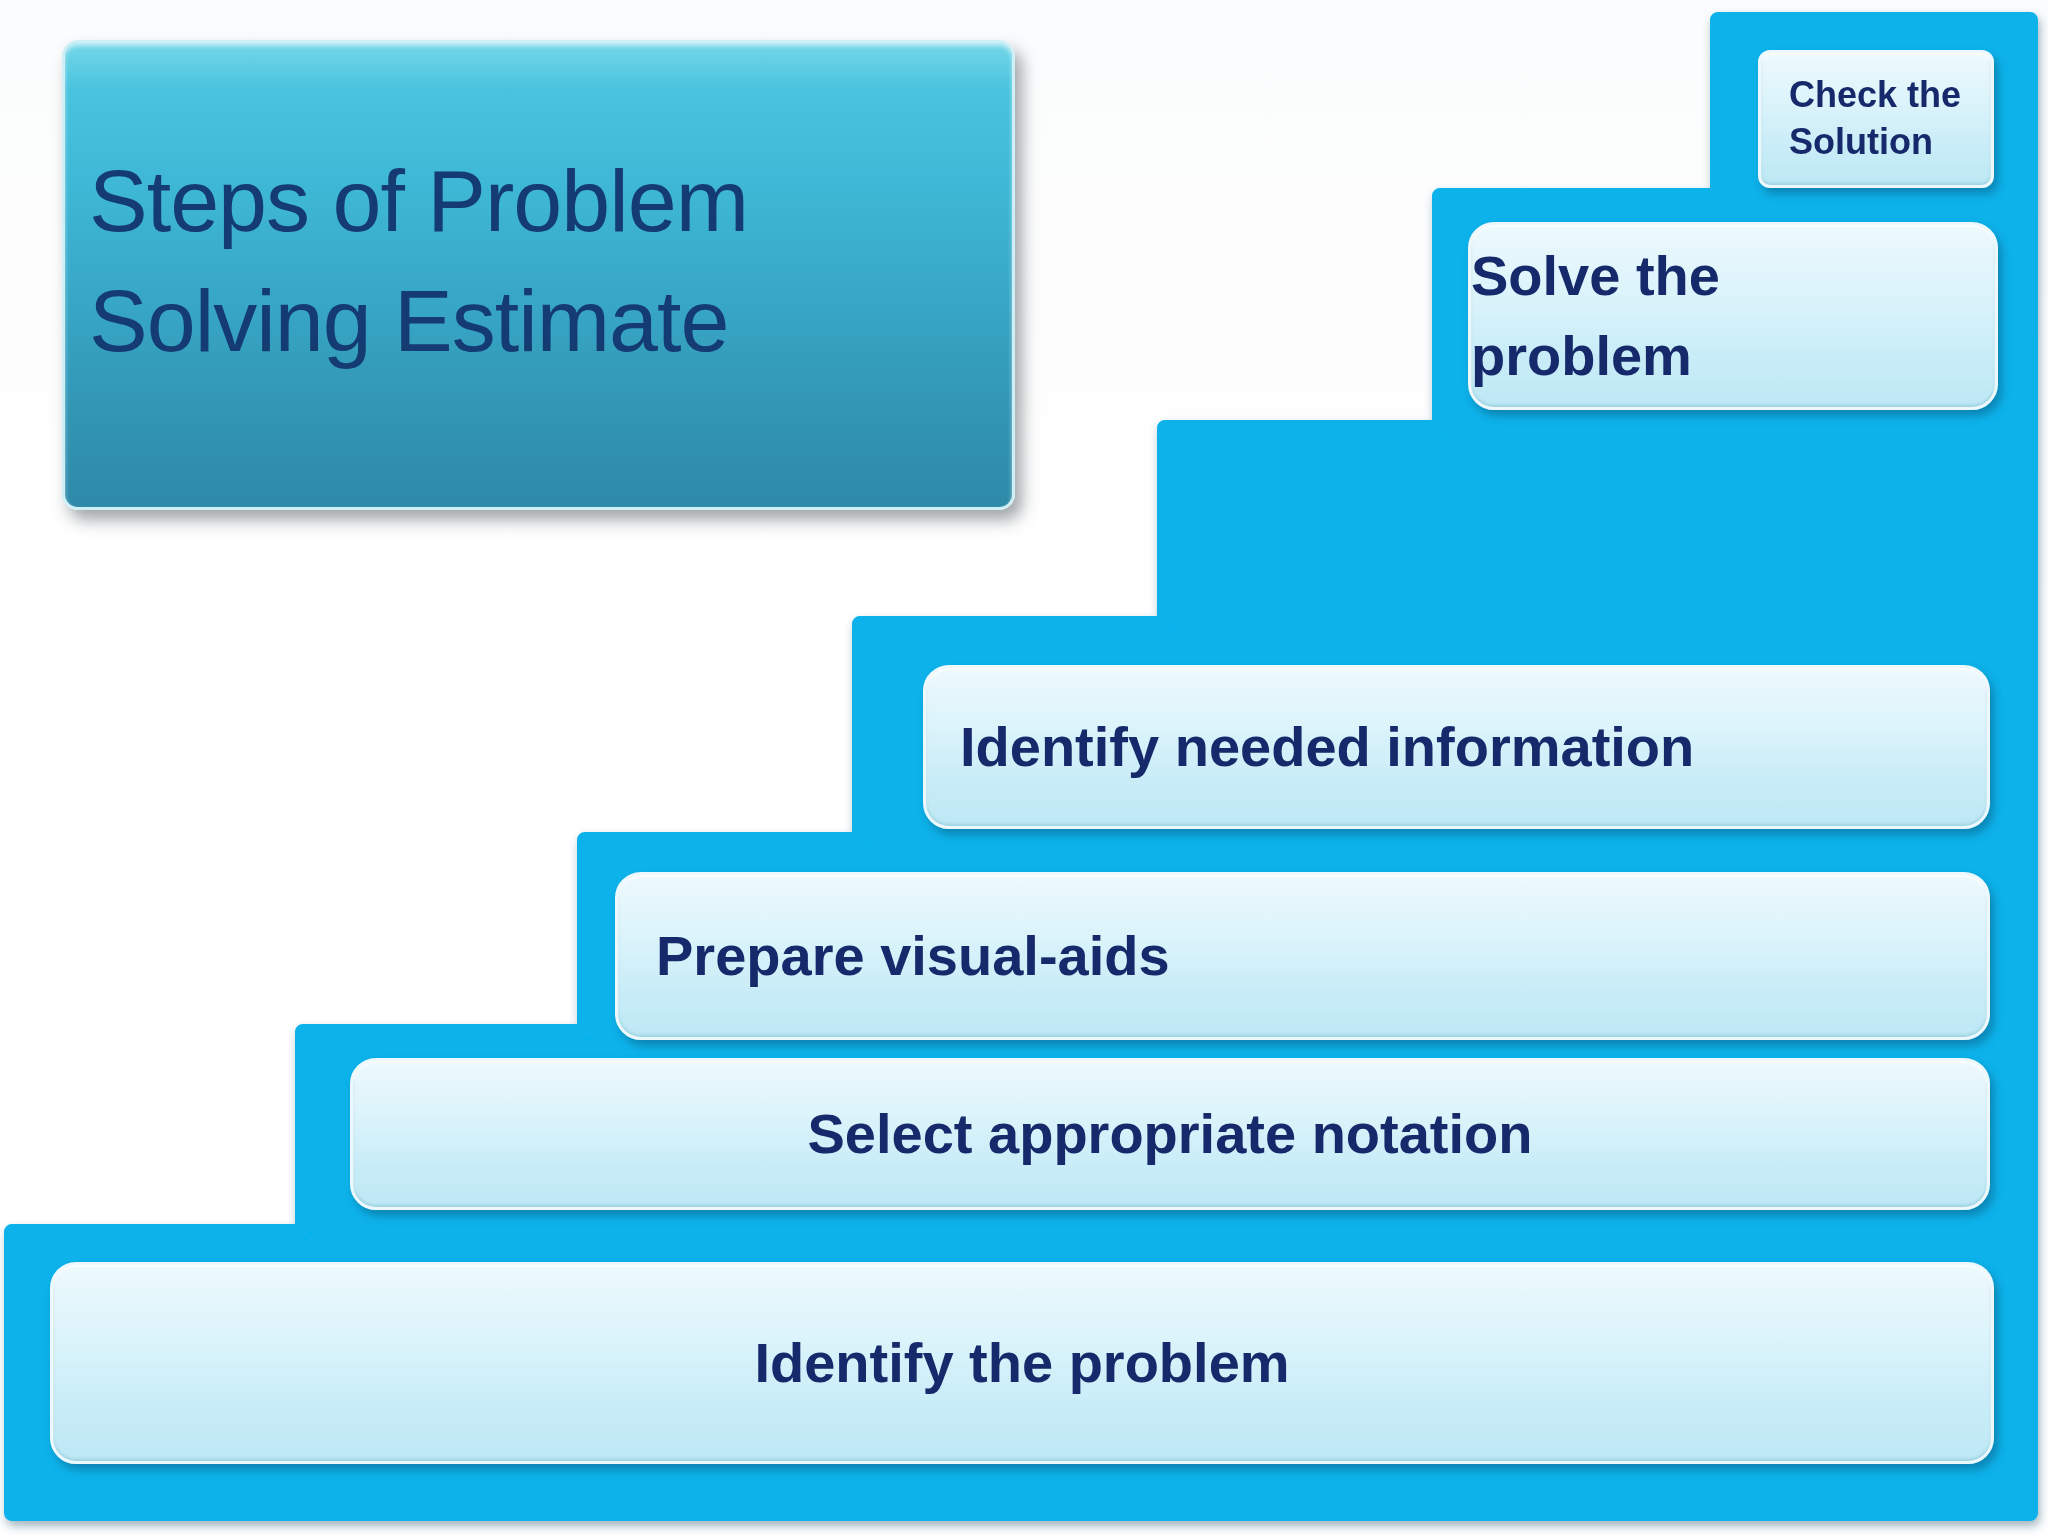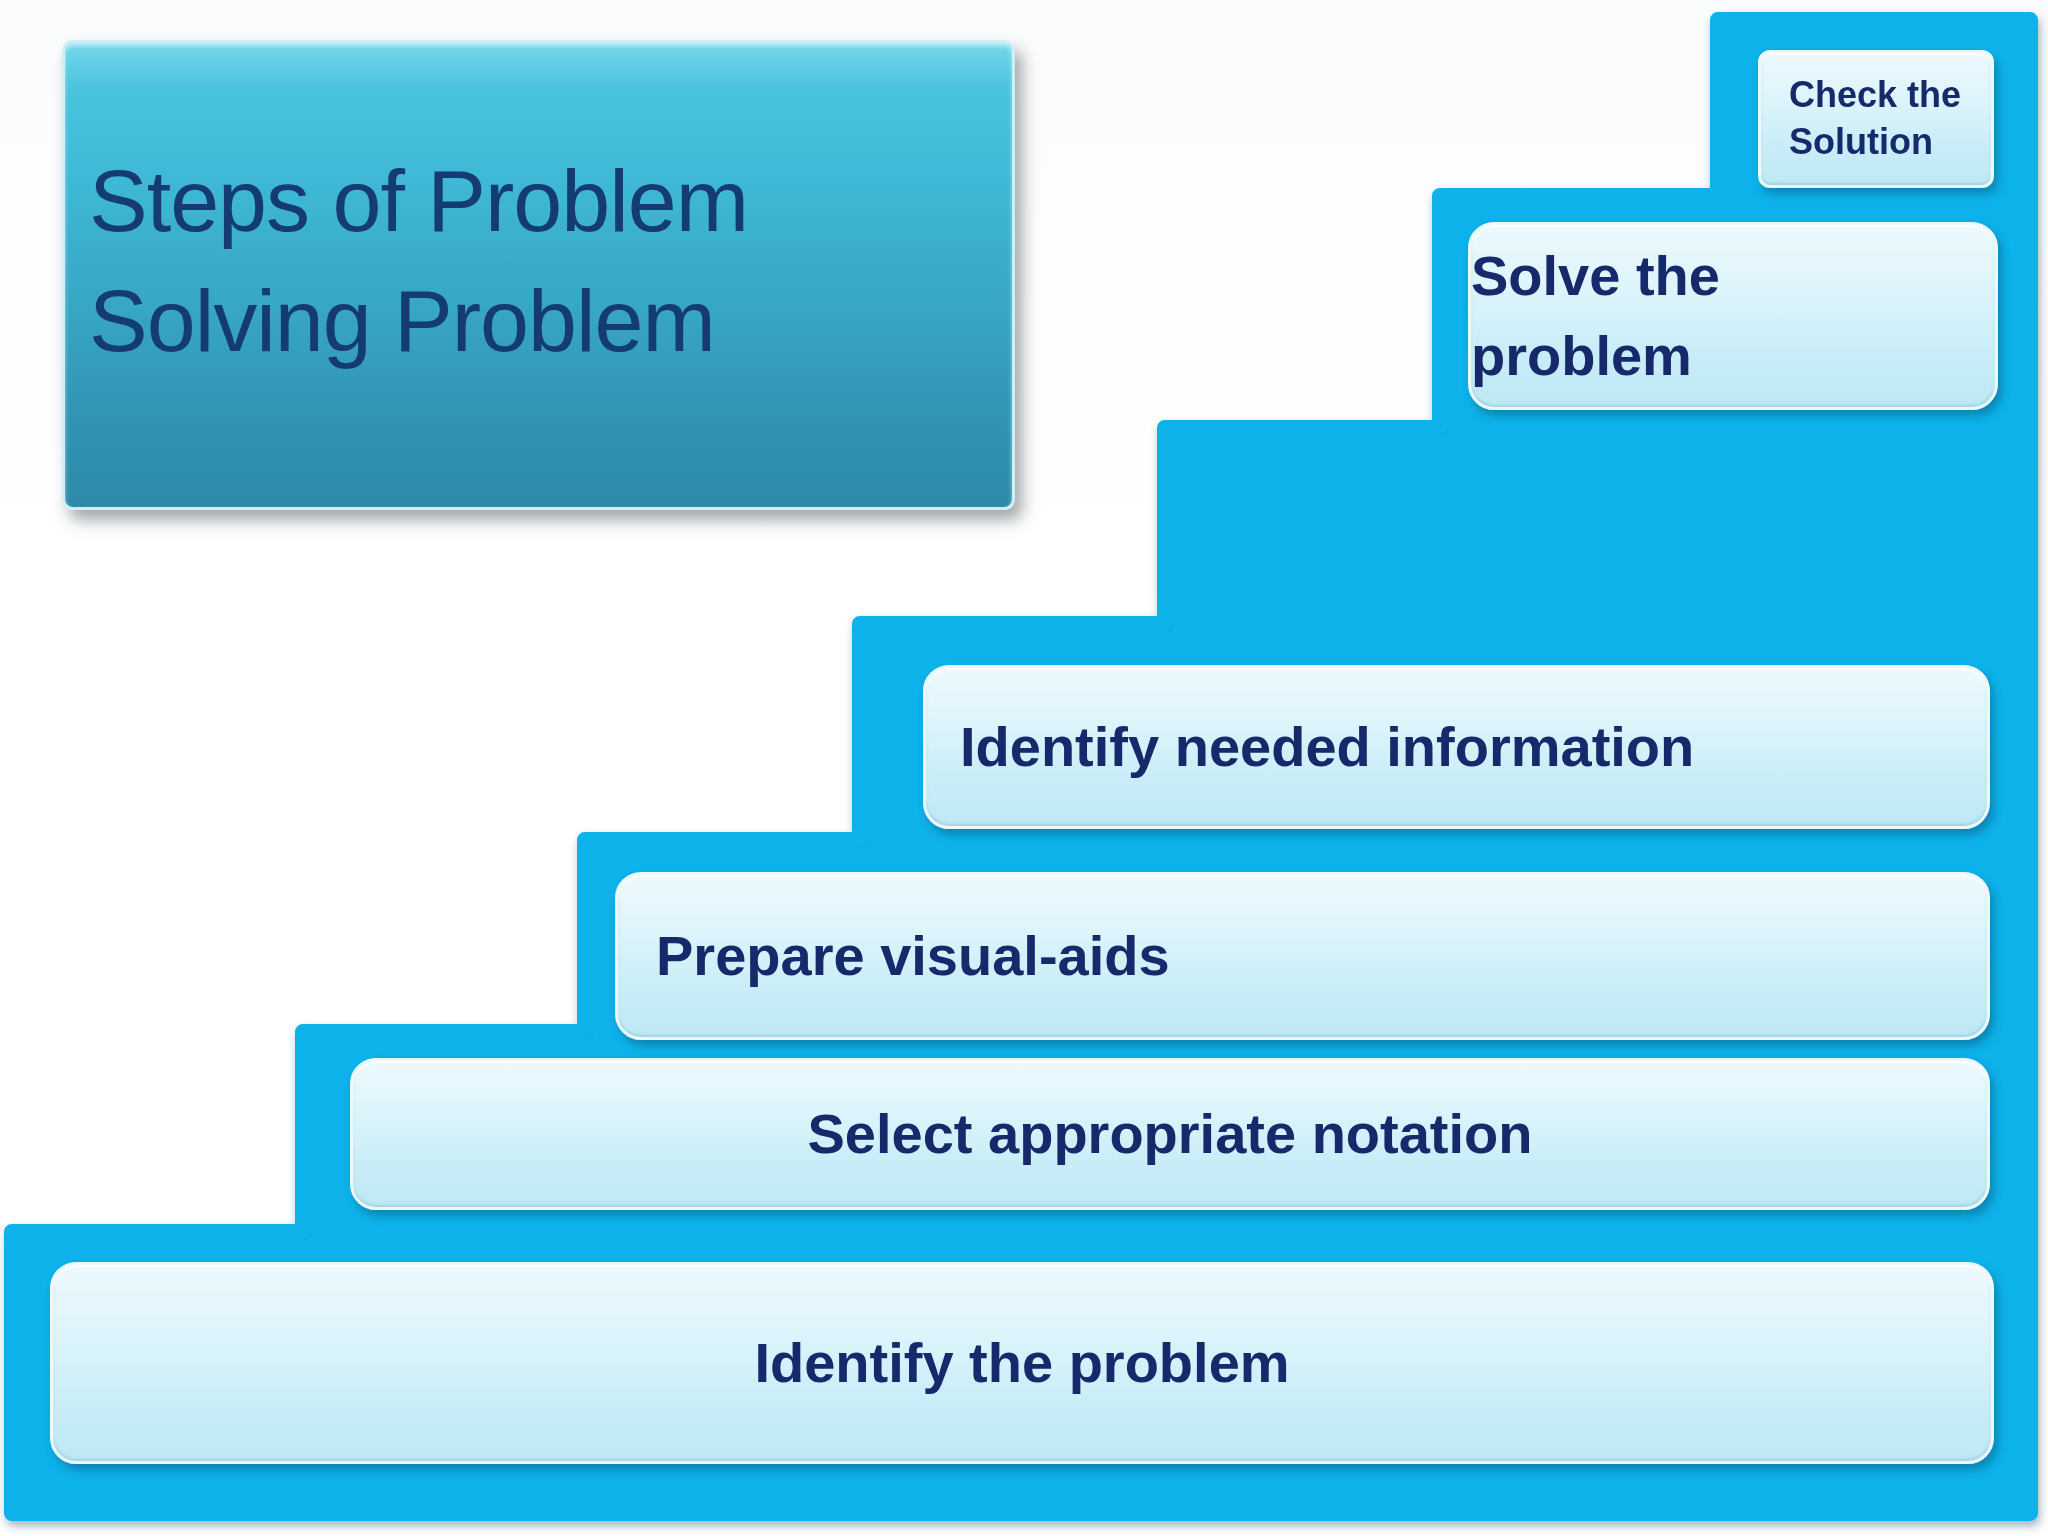--- a/index.html
+++ b/index.html
@@ -9,21 +9,21 @@
     overflow:hidden;
     background:linear-gradient(180deg,#fbfcfd 0%,#ffffff 40%);
     font-family:"Liberation Sans",sans-serif;
   }
   .stairs-svg{position:absolute;left:0;top:0;width:2048px;height:1536px;}
 
   
   .title-box{
     position:absolute;box-sizing:border-box;
     left:62px;top:40px;width:953px;height:470px;
-    border-radius:11px;
+    border-radius:16px;
     background:linear-gradient(180deg,#74d7ea 0%,#4ac3de 10%,#3eb8d6 30%,#38a7c6 55%,#3295b4 80%,#2e8aa8 100%);
     border:3px solid #cfeff6;
     box-shadow:7px 10px 16px rgba(70,80,85,.5), inset 0 3px 4px rgba(255,255,255,.55);
     color:#143b72;
     font-size:88px;line-height:1.36;font-weight:400;
     padding:98px 28px 0 24px;
     letter-spacing:-1px;
   }
 
   
@@ -57,21 +57,21 @@
         <feDropShadow dx="2" dy="5" stdDeviation="5" flood-color="#2a5a74" flood-opacity="0.45"></feDropShadow>
       </filter>
     </defs>
     <path d="M12,1513 L12,1232 L303,1232 L303,1032 L585,1032 L585,840 L860,840 L860,624
              L1165,624 L1165,428 L1440,428 L1440,196 L1718,196 L1718,20 L2030,20
              L2030,1513 Z" fill="#07b2ea" stroke="#07b2ea" stroke-width="16" stroke-linejoin="round" filter="url(#stairShadow)"></path>
   </svg>
 
   <div class="title-box">
     <div class="title-line">Steps of Problem</div>
-    <div class="title-line">Solving Problem</div>
+    <div class="title-line">Solving Estimate</div>
   </div>
 
   <div class="step-box sb-restate">
     <div class="step-line">Identify the problem</div>
   </div>
 
   <div class="step-box sb-select">
     <div class="step-line">Select appropriate notation</div>
   </div>
 

